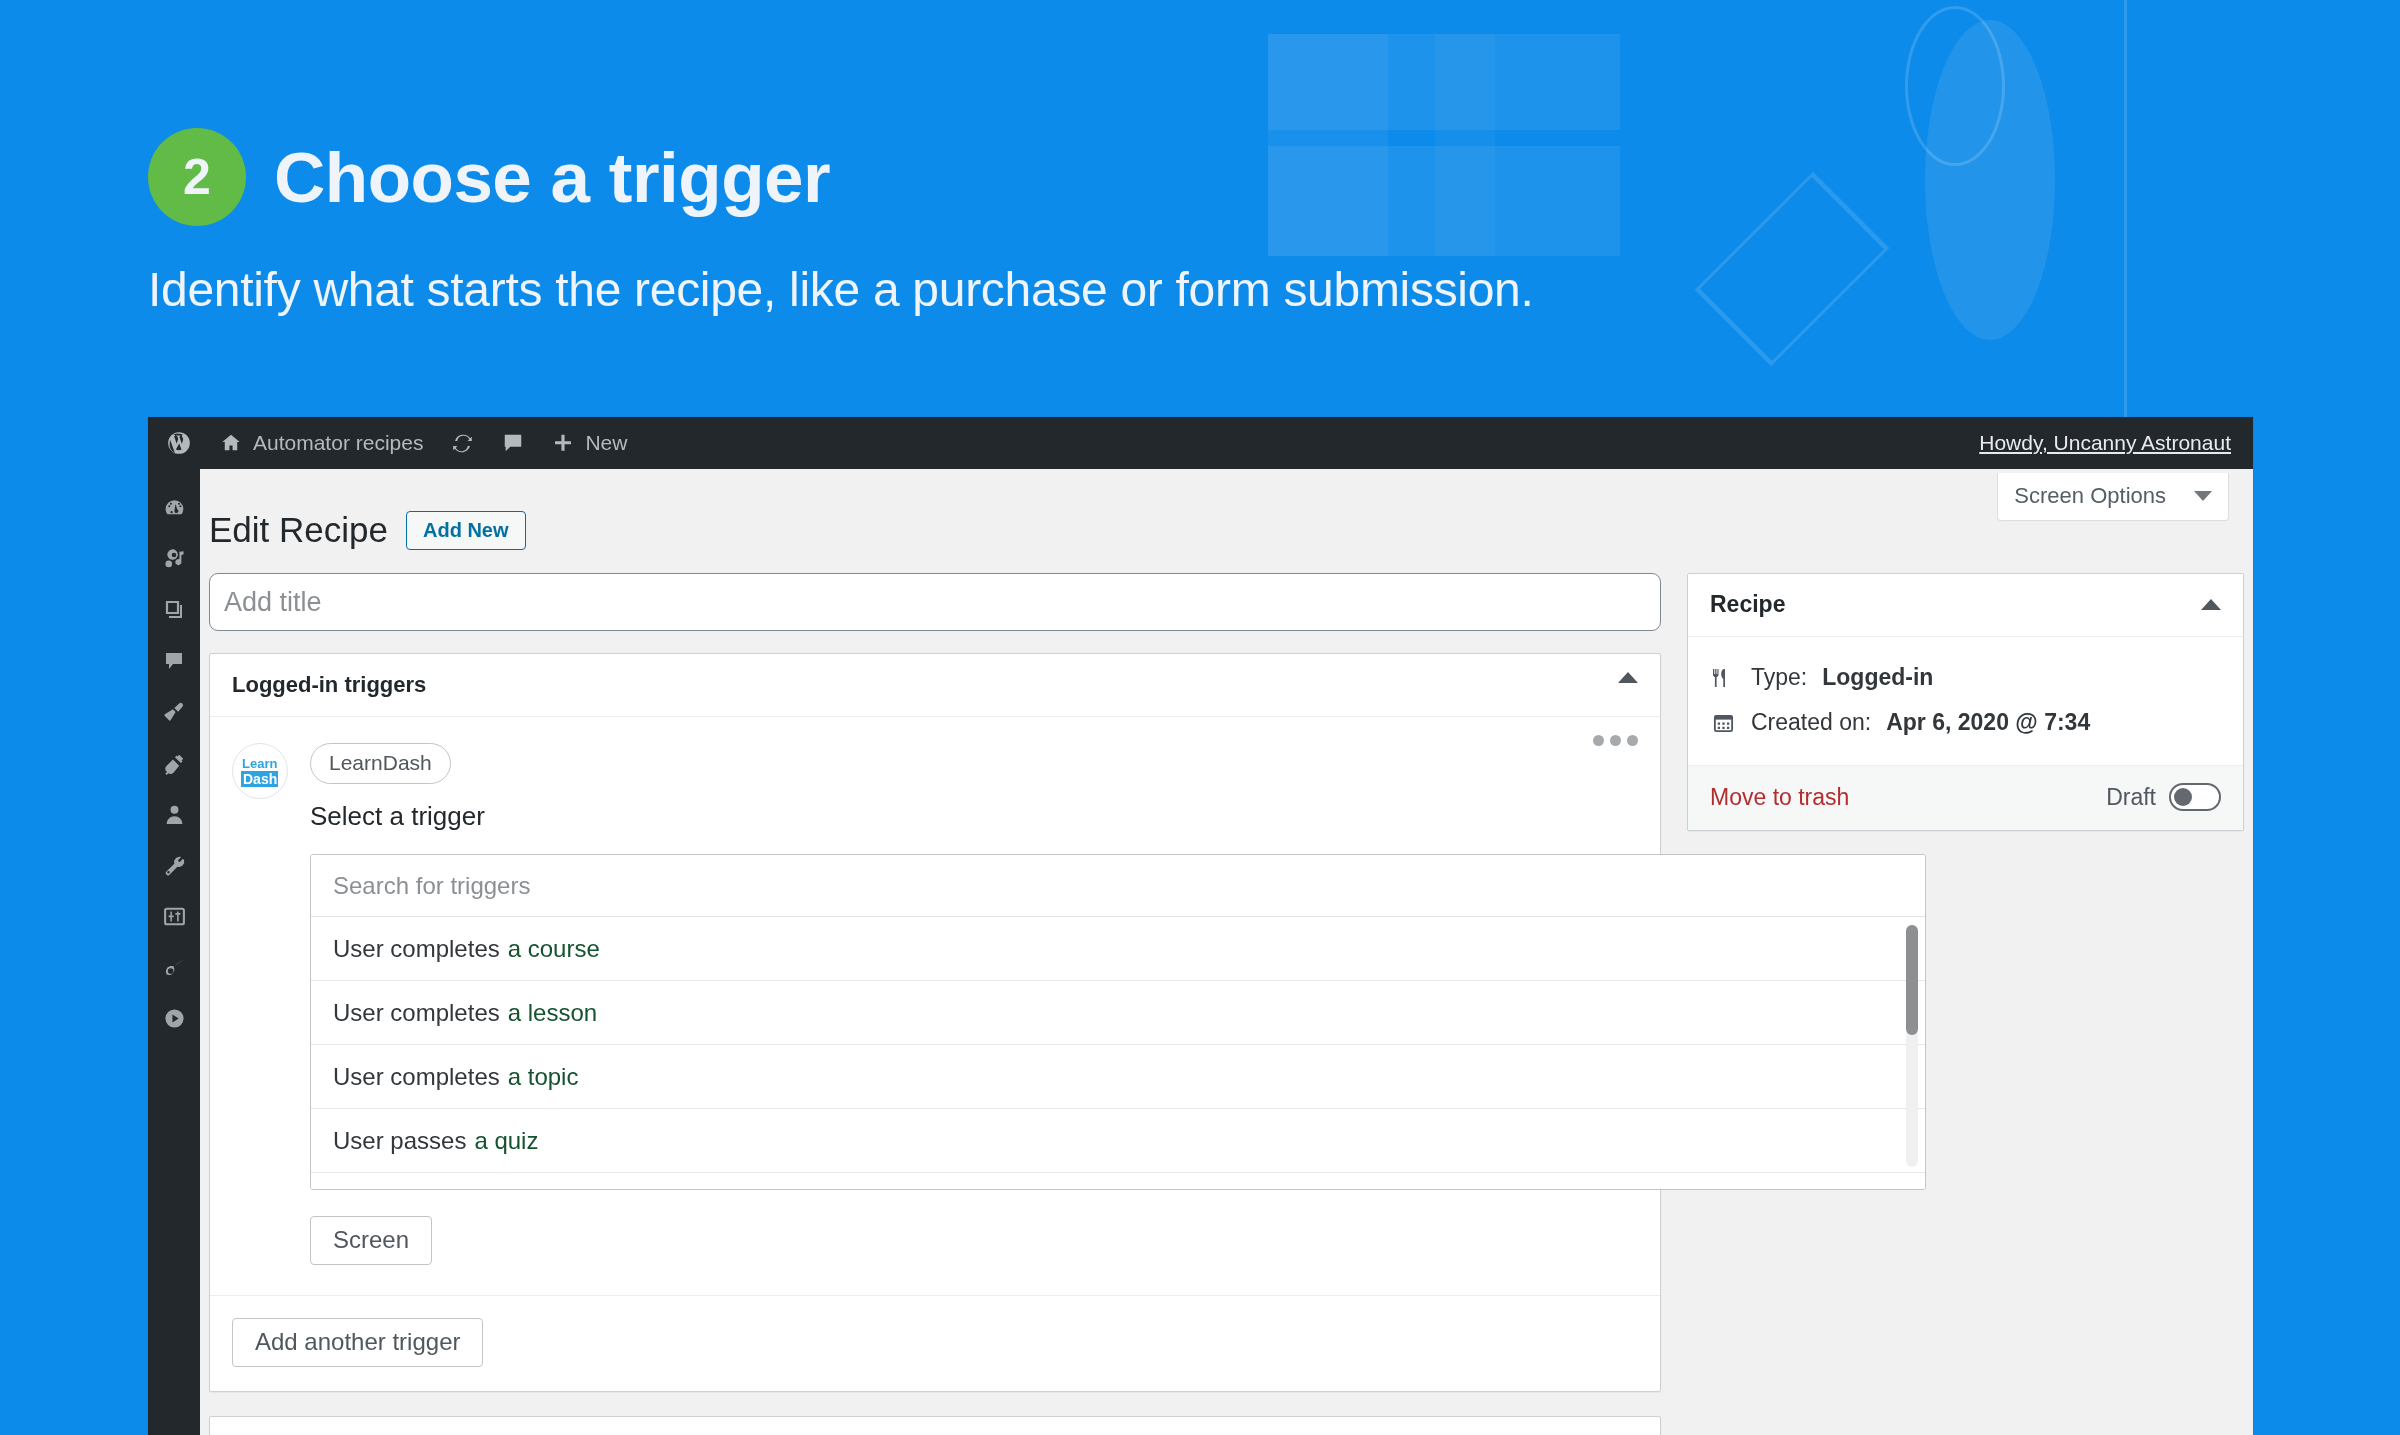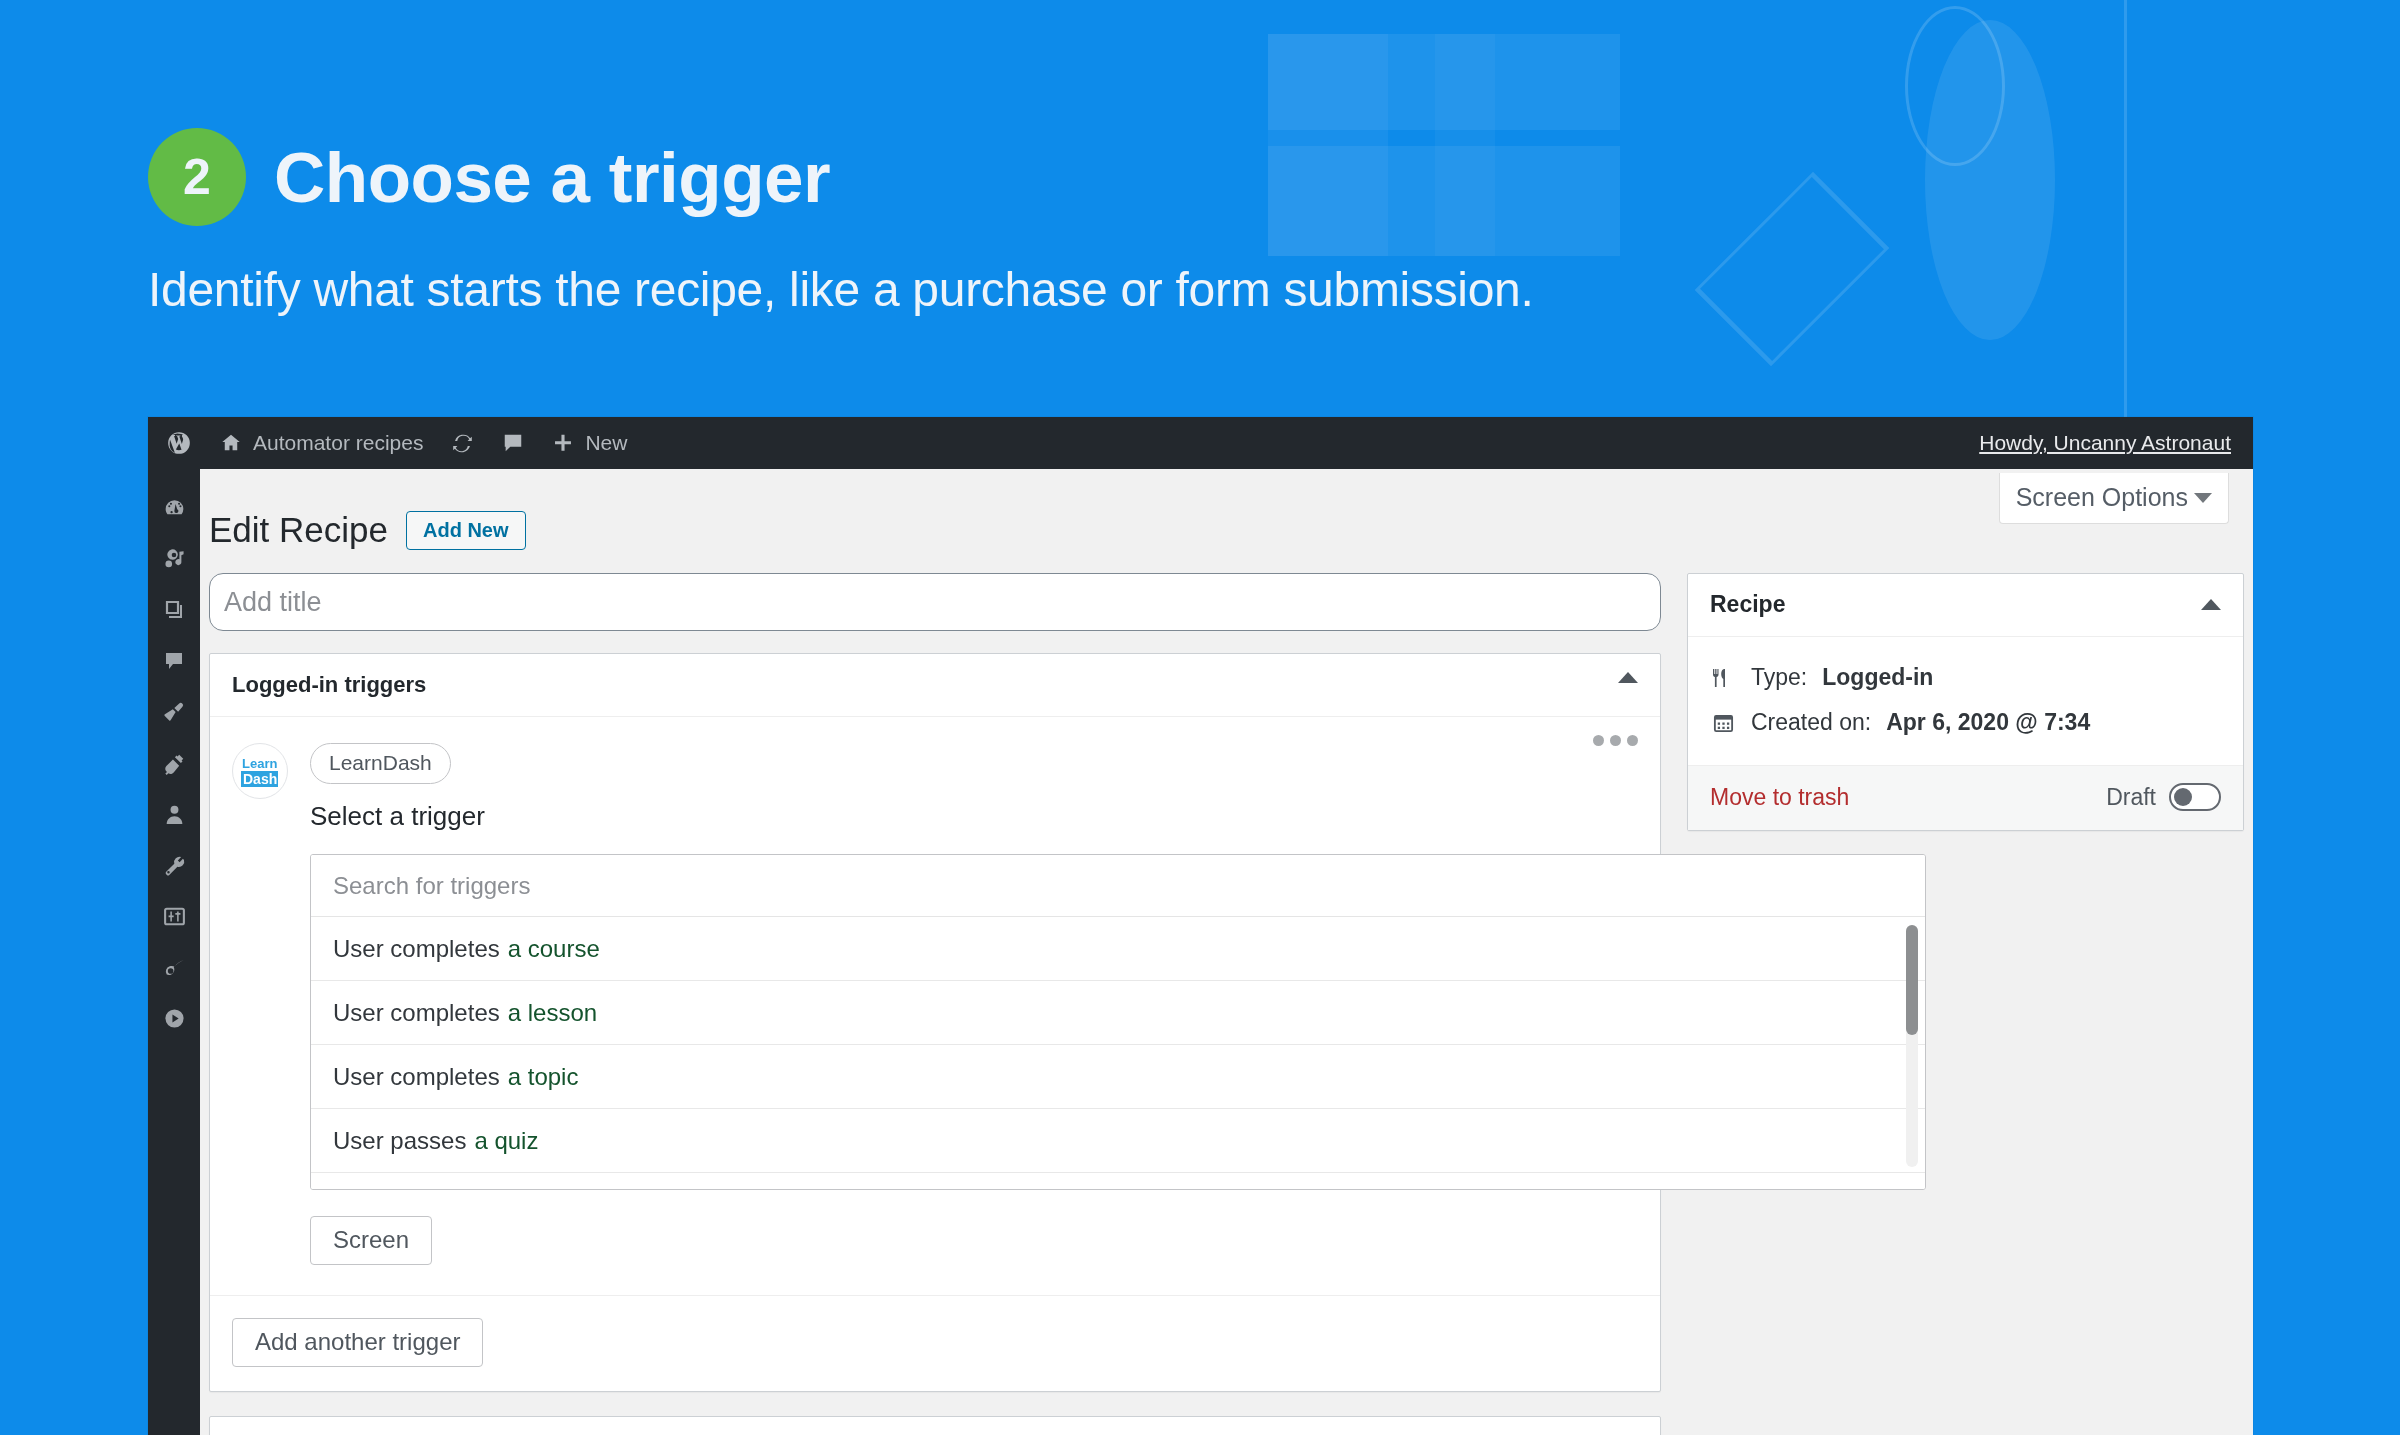--- a/index.html
+++ b/index.html
@@ -150,23 +150,23 @@
   }
 
   
   .screen-options {
     position: absolute; right: 24px; top: 4px;
     background: #fff;
     border: 1px solid #ddd;
     border-top: none;
     border-radius: 0 0 4px 4px;
     padding: 10px 16px 11px 16px;
-    font-size: 25px;
+    font-size: 22px;
     color: #555d66;
-    display: flex; align-items: center; gap: 6px;
+    display: flex; align-items: center; gap: 28px;
   }
   .caret-down {
     width: 0; height: 0;
     border-left: 9px solid transparent;
     border-right: 9px solid transparent;
     border-top: 10px solid #72777c;
   }
 
   .wrap { position: absolute; left: 9px; top: 32px; width: 2035px; }
 
@@ -189,21 +189,21 @@
   
   .cols { display: flex; gap: 26px; margin-top: 14px; }
   .col-main { width: 1452px; }
   .col-side { width: 558px; }
 
   
   .title-field {
     width: 1452px; height: 58px;
     background: #fff;
     border: 1px solid #7e8993;
-    border-radius: 14px;
+    border-radius: 9px;
     display: flex; align-items: center;
     padding: 0 14px;
     font-size: 27px;
     color: #8c8f94;
   }
 
   
   .box {
     background: #fff;
     border: 1px solid #ccd0d4;

